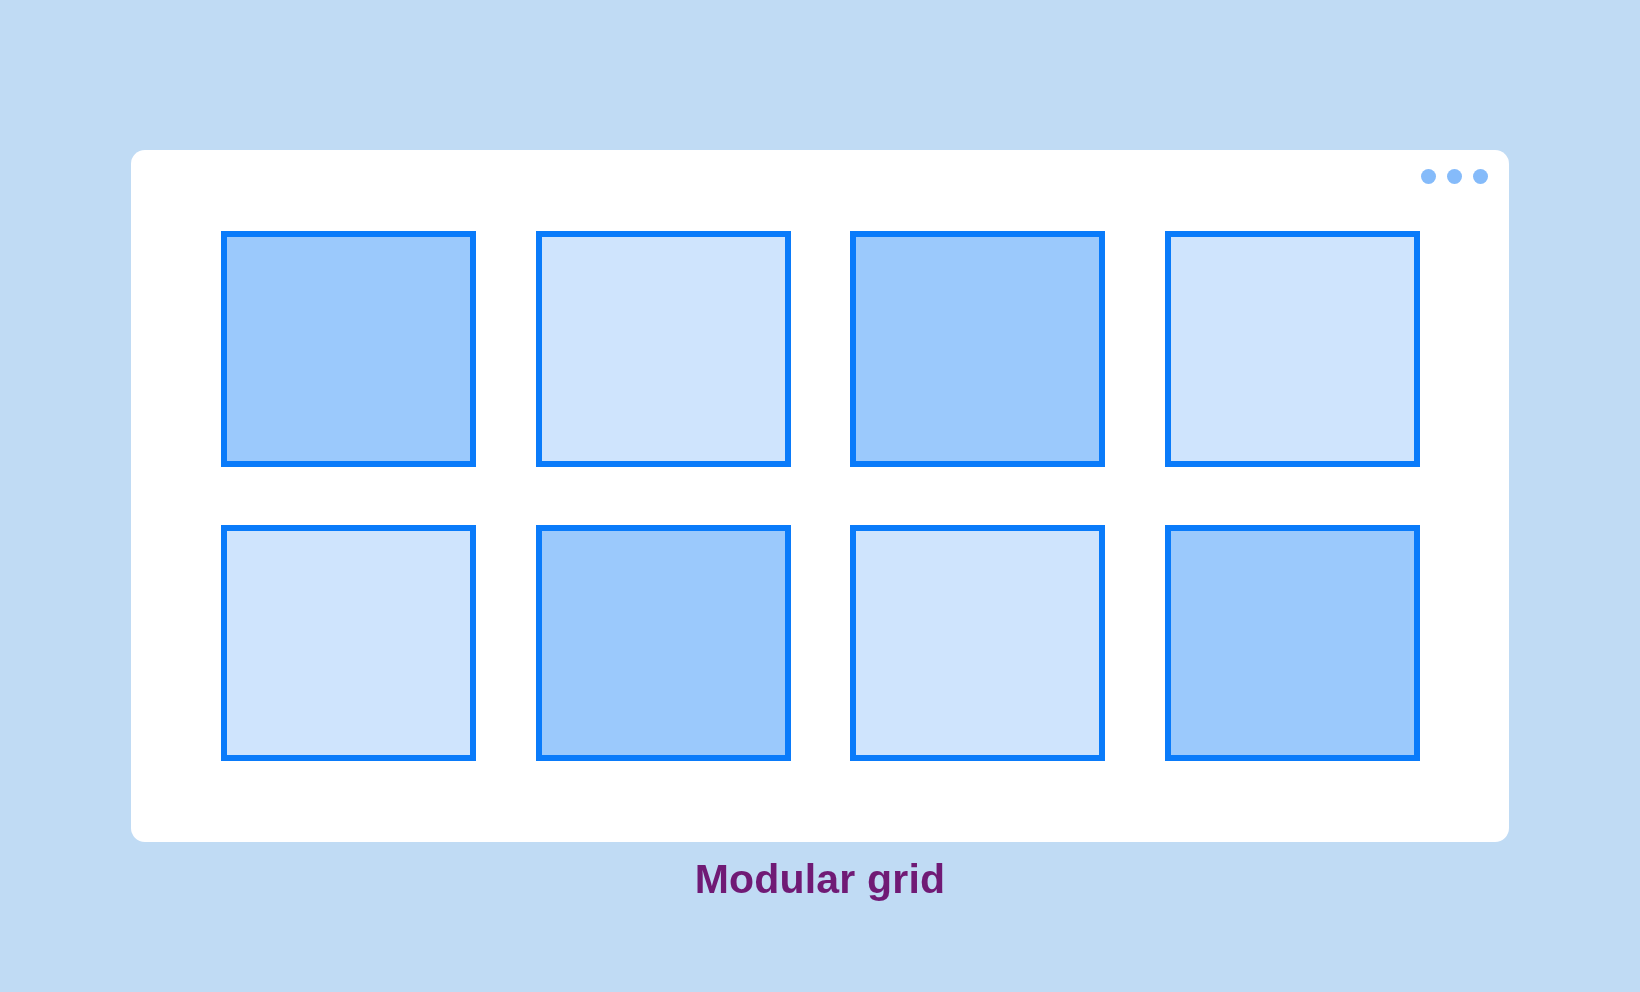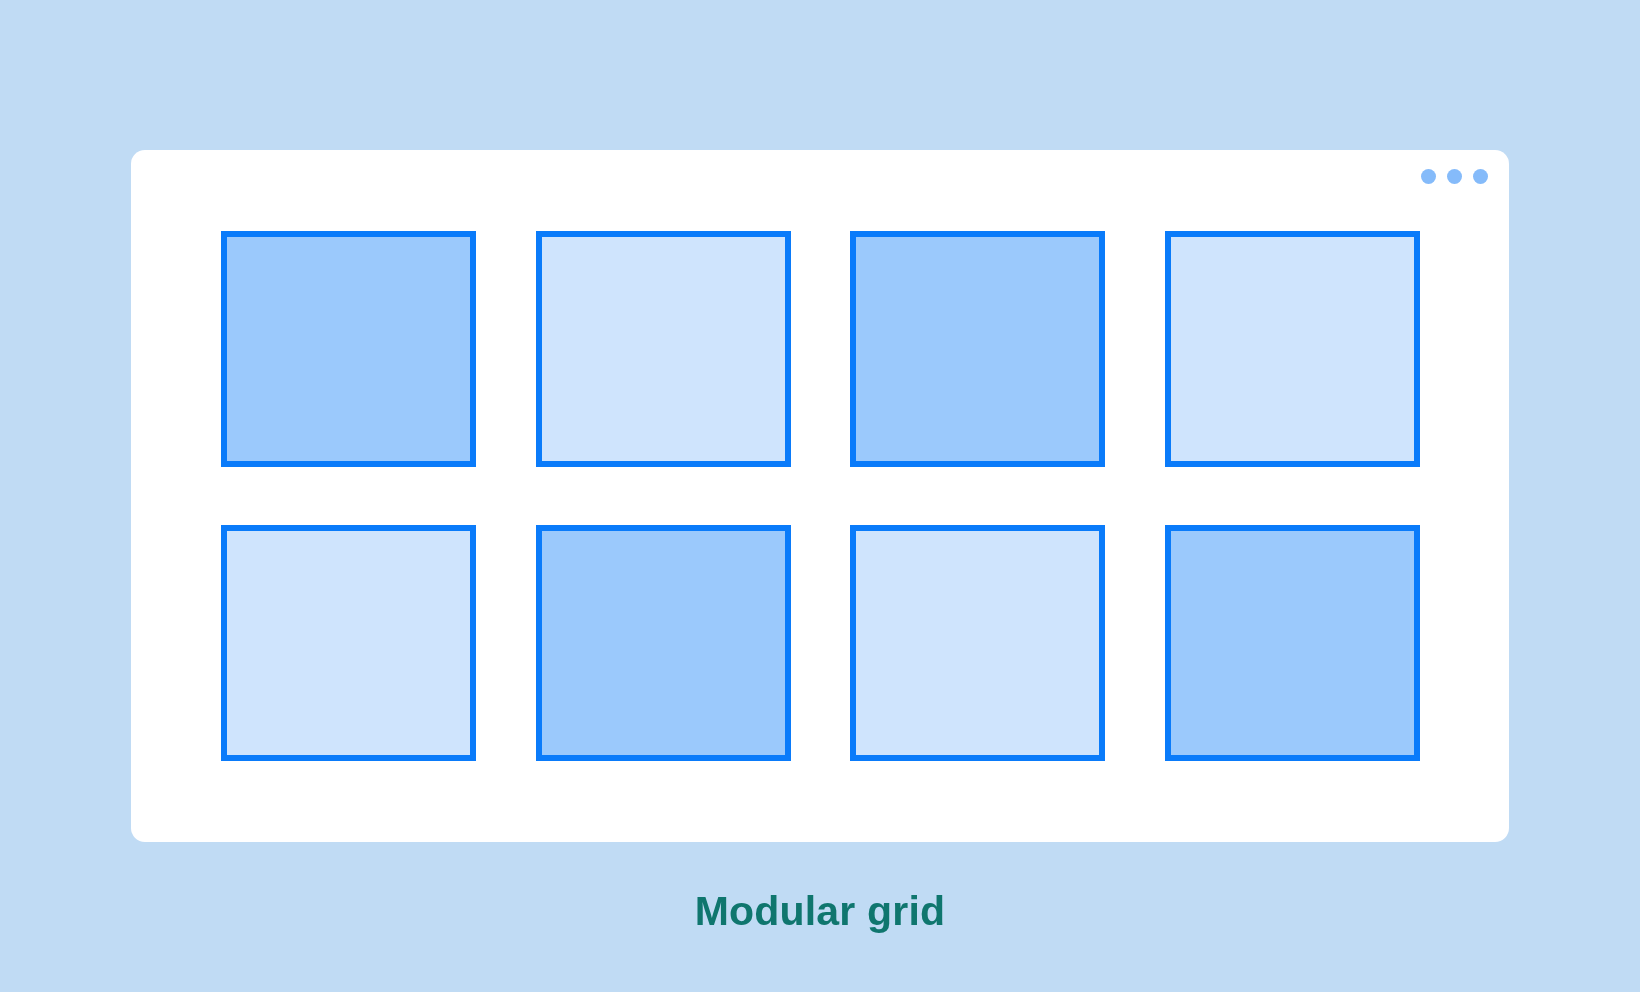--- a/index.html
+++ b/index.html
@@ -3,21 +3,21 @@
 <meta charset="utf-8">
 <style>
   html, body { margin:0; padding:0; }
   body { width:1640px; height:992px; background:#c0dbf4; position:relative; overflow:hidden; font-family:"Liberation Sans", sans-serif; }
   .card { position:absolute; left:131px; top:150px; width:1378px; height:692px; background:#ffffff; border-radius:14px; }
   .dots { position:absolute; right:21px; top:19px; display:flex; gap:11px; }
   .dot { width:15px; height:15px; border-radius:50%; background:#85bbfa; }
   .module { position:absolute; width:255px; height:236px; box-sizing:border-box; border:6px solid #0a7bfa; }
   .dark { background:#9bc9fc; }
   .light { background:#cfe4fd; }
-  .caption { position:absolute; left:0; width:1640px; top:888px; text-align:center; font-size:41px; font-weight:bold; color:#0f766e; letter-spacing:0.2px; }
+  .caption { position:absolute; left:0; width:1640px; top:856px; text-align:center; font-size:41px; font-weight:bold; color:#701a75; letter-spacing:0.2px; }
 </style>
 </head>
 <body>
 
 <div class="card">
   <div class="dots">
     <div class="dot"></div>
     <div class="dot"></div>
     <div class="dot"></div>
   </div>

